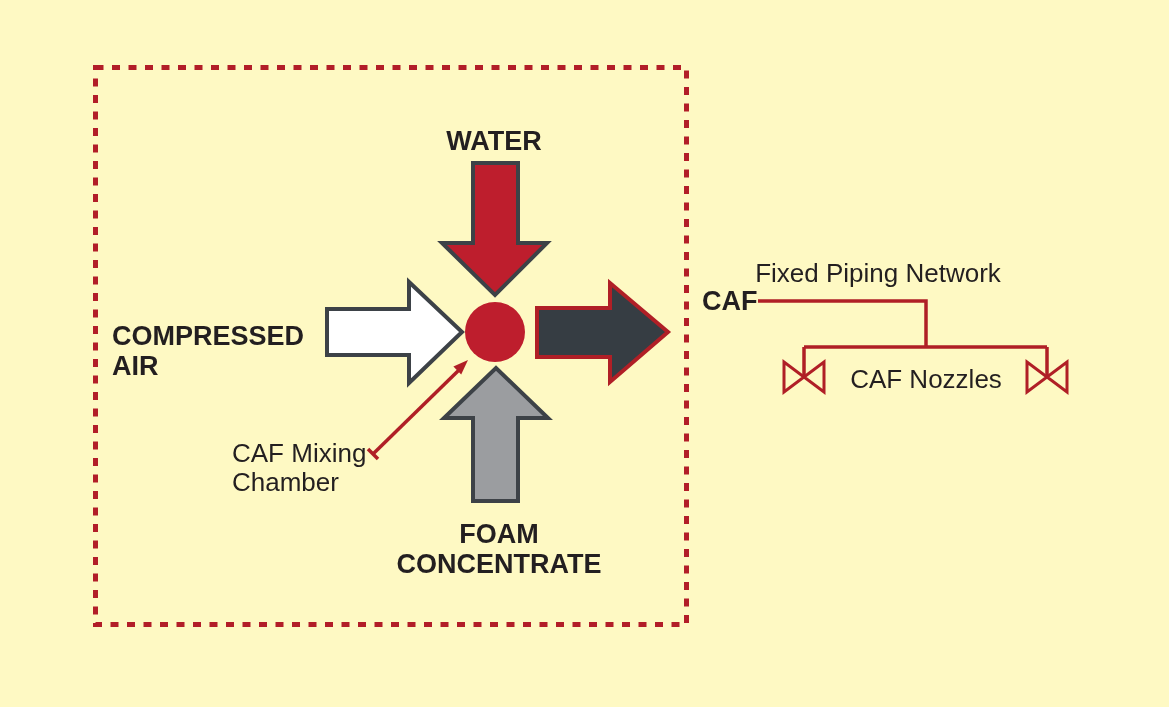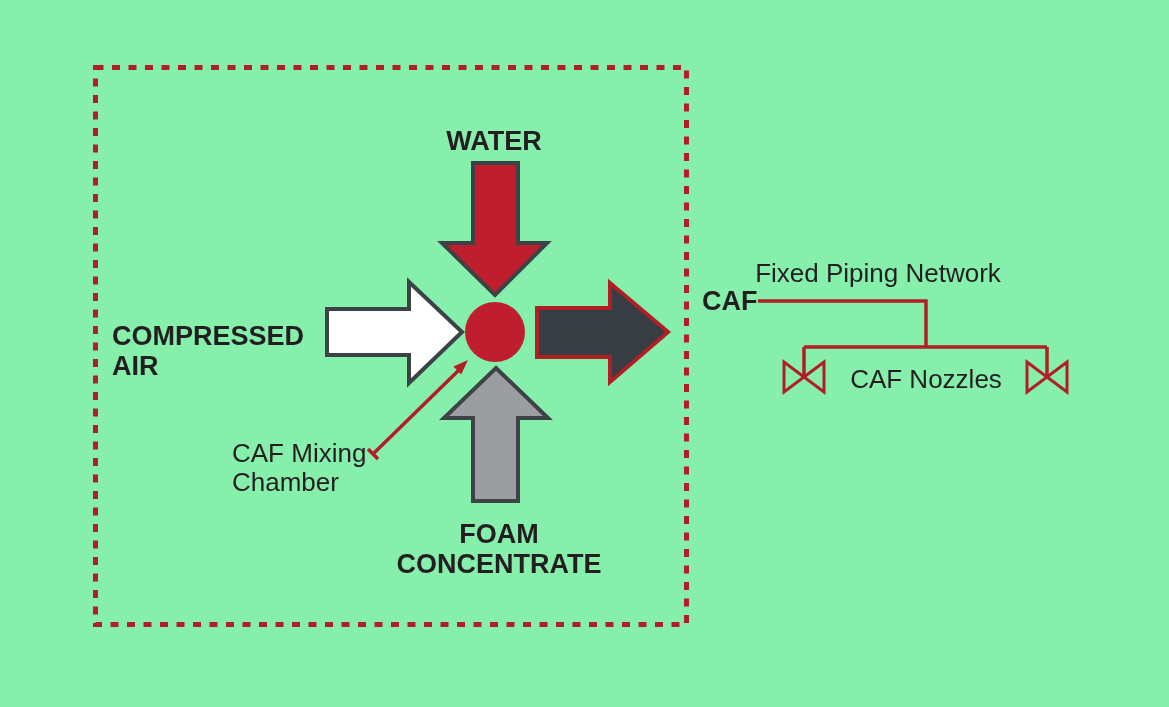--- a/index.html
+++ b/index.html
@@ -8,21 +8,21 @@
     background: #ffffff;
     width: 1169px;
     height: 707px;
     overflow: hidden;
     font-family: "Liberation Sans", sans-serif;
   }
   .canvas {
     position: relative;
     width: 1169px;
     height: 707px;
-    background: #86efac;
+    background: #fef9c3;
   }
   svg { display: block; }
 
   
   .boundary {
     fill: none;
     stroke: #b21e28;
     stroke-width: 5;
     stroke-dasharray: 8 8.5;
   }

